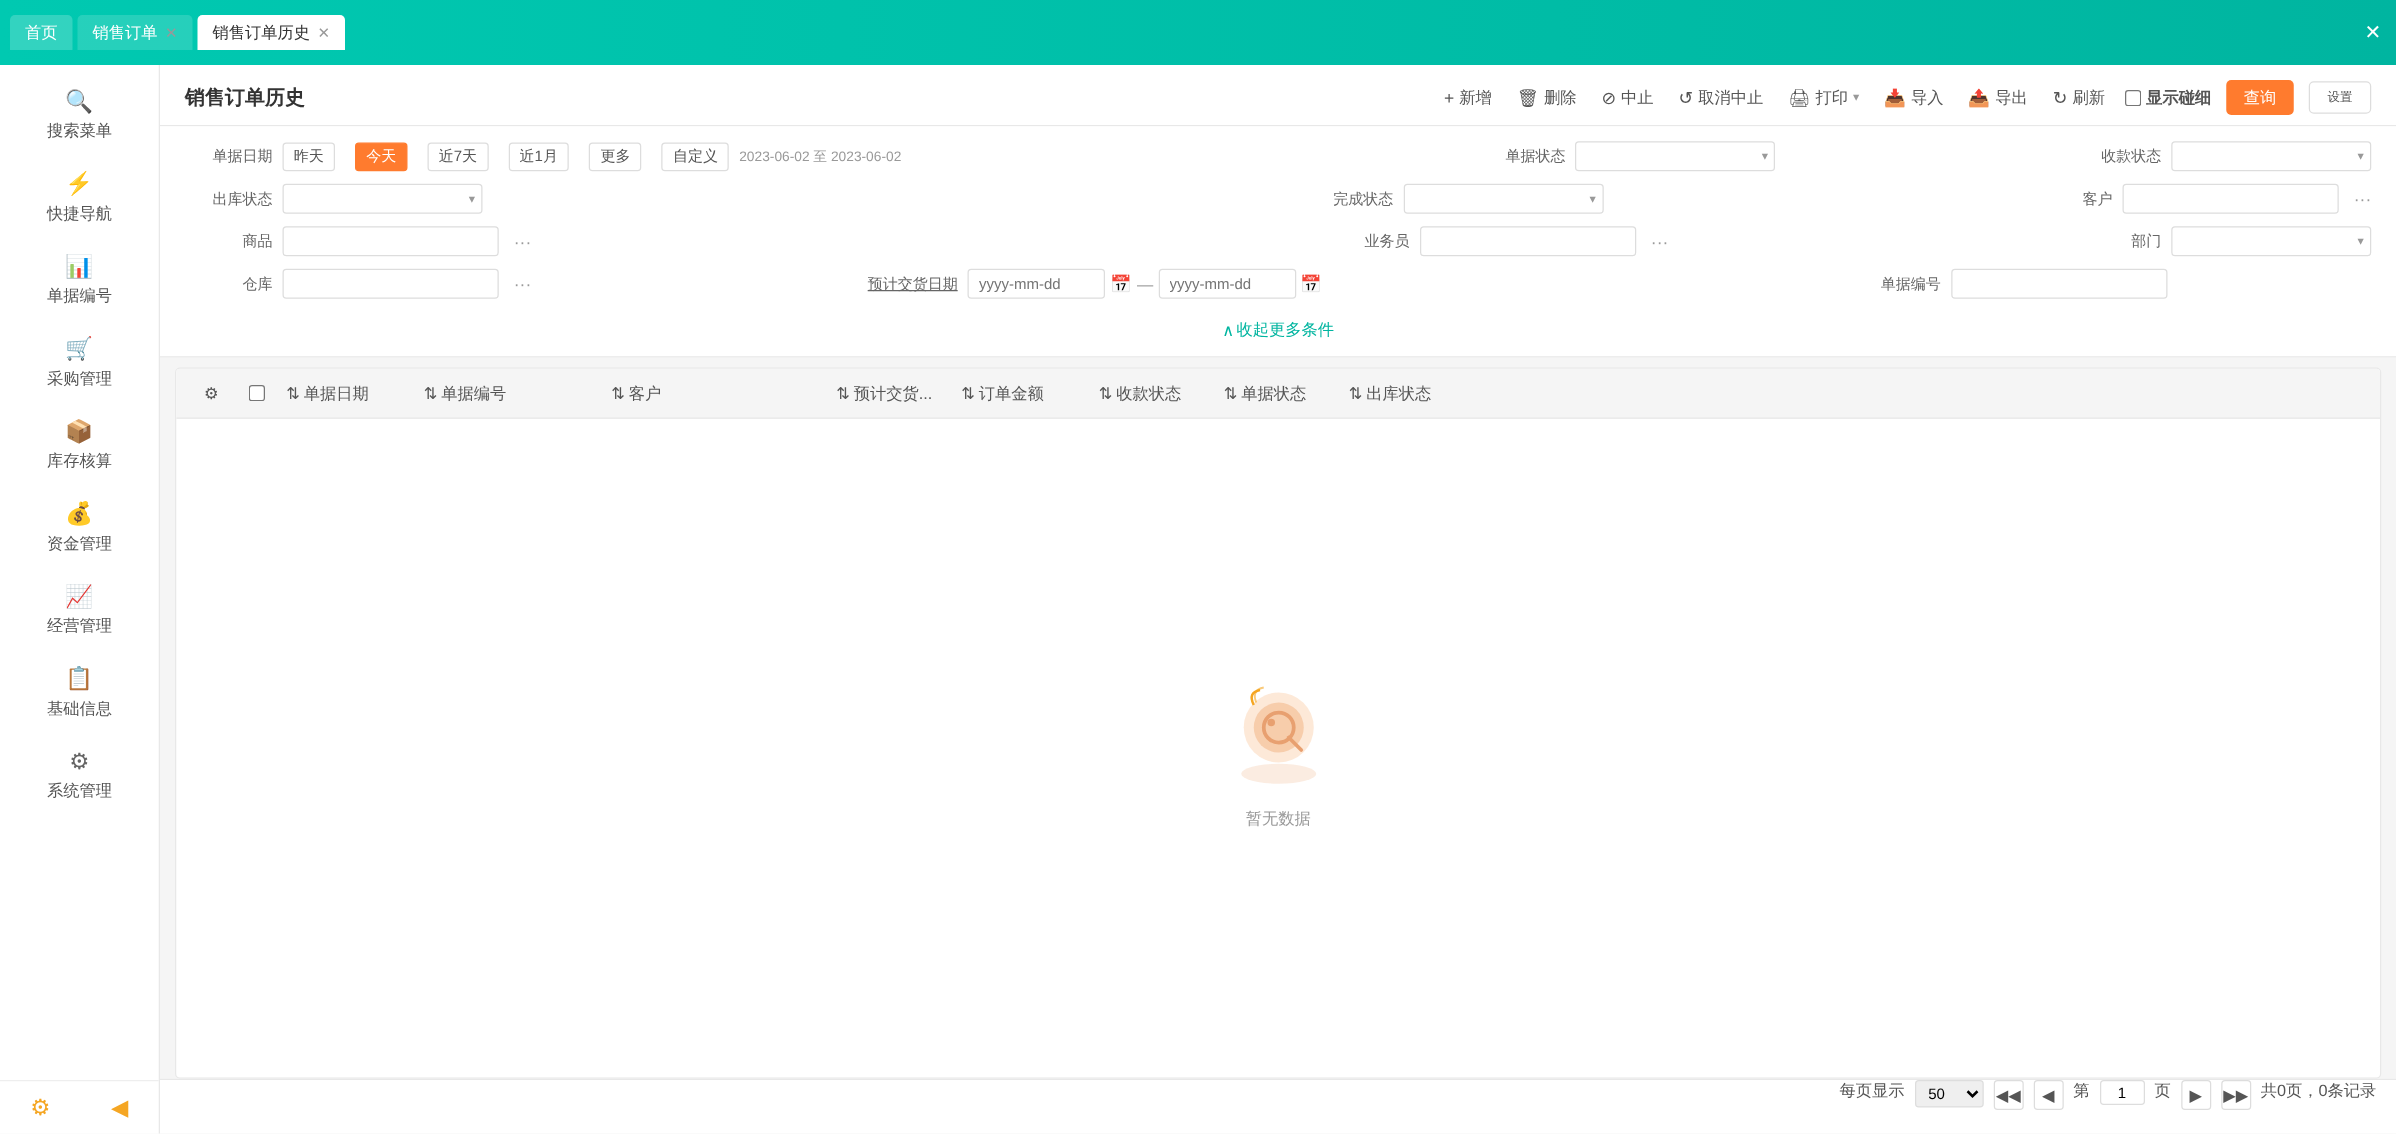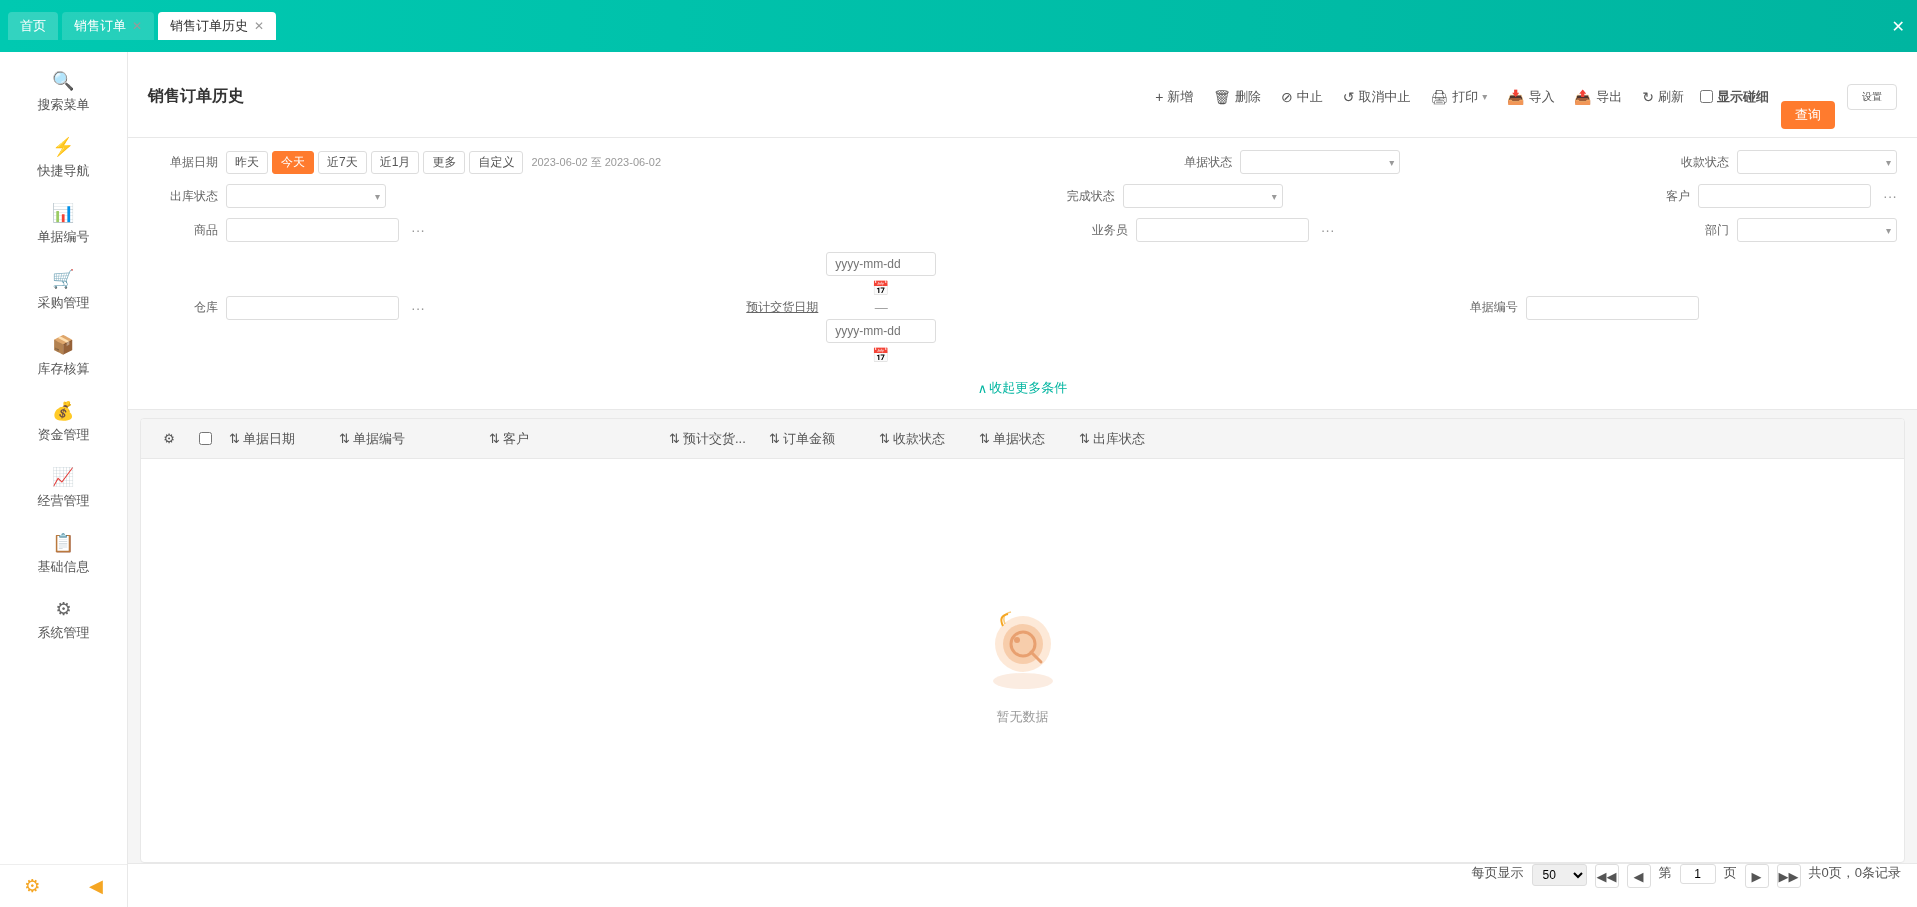--- a/index.html
+++ b/index.html
@@ -141,21 +141,20 @@
     }
     .toolbar-btn .btn-icon { font-size: 14px; }
     .toolbar-btn-primary {
       background: #ff7b2e;
       color: white;
       border: none;
       border-radius: 4px;
       padding: 5px 14px;
       cursor: pointer;
       font-size: 13px;
-      margin-top: 37px;
     }
     .toolbar-btn-secondary {
       background: white;
       color: #555;
       border: 1px solid #ddd;
       border-radius: 4px;
       padding: 5px 14px;
       cursor: pointer;
       font-size: 10px;
     }
@@ -188,21 +187,21 @@
       flex-shrink: 0;
     }
     .filter-control {
       display: flex;
       align-items: center;
       gap: 4px;
     }
     .date-btns {
       display: flex;
       align-items: center;
-      gap: 4px;
+      gap: 16px;
       justify-content: flex-end;
     }
     .date-btn {
       padding: 2px 8px;
       border: 1px solid #ddd;
       border-radius: 3px;
       cursor: pointer;
       font-size: 12px;
       background: white;
       color: #555;
@@ -254,21 +253,20 @@
     .ellipsis-btn {
       color: #999;
       cursor: pointer;
       font-size: 14px;
       margin-left: 4px;
     }
     .date-input-group {
       display: flex;
       align-items: center;
       gap: 4px;
-      flex-direction: column;
     }
     .date-input {
       border: 1px solid #ddd;
       border-radius: 3px;
       padding: 4px 8px;
       font-size: 12px;
       color: #aaa;
       background: white;
       width: 110px;
     }

